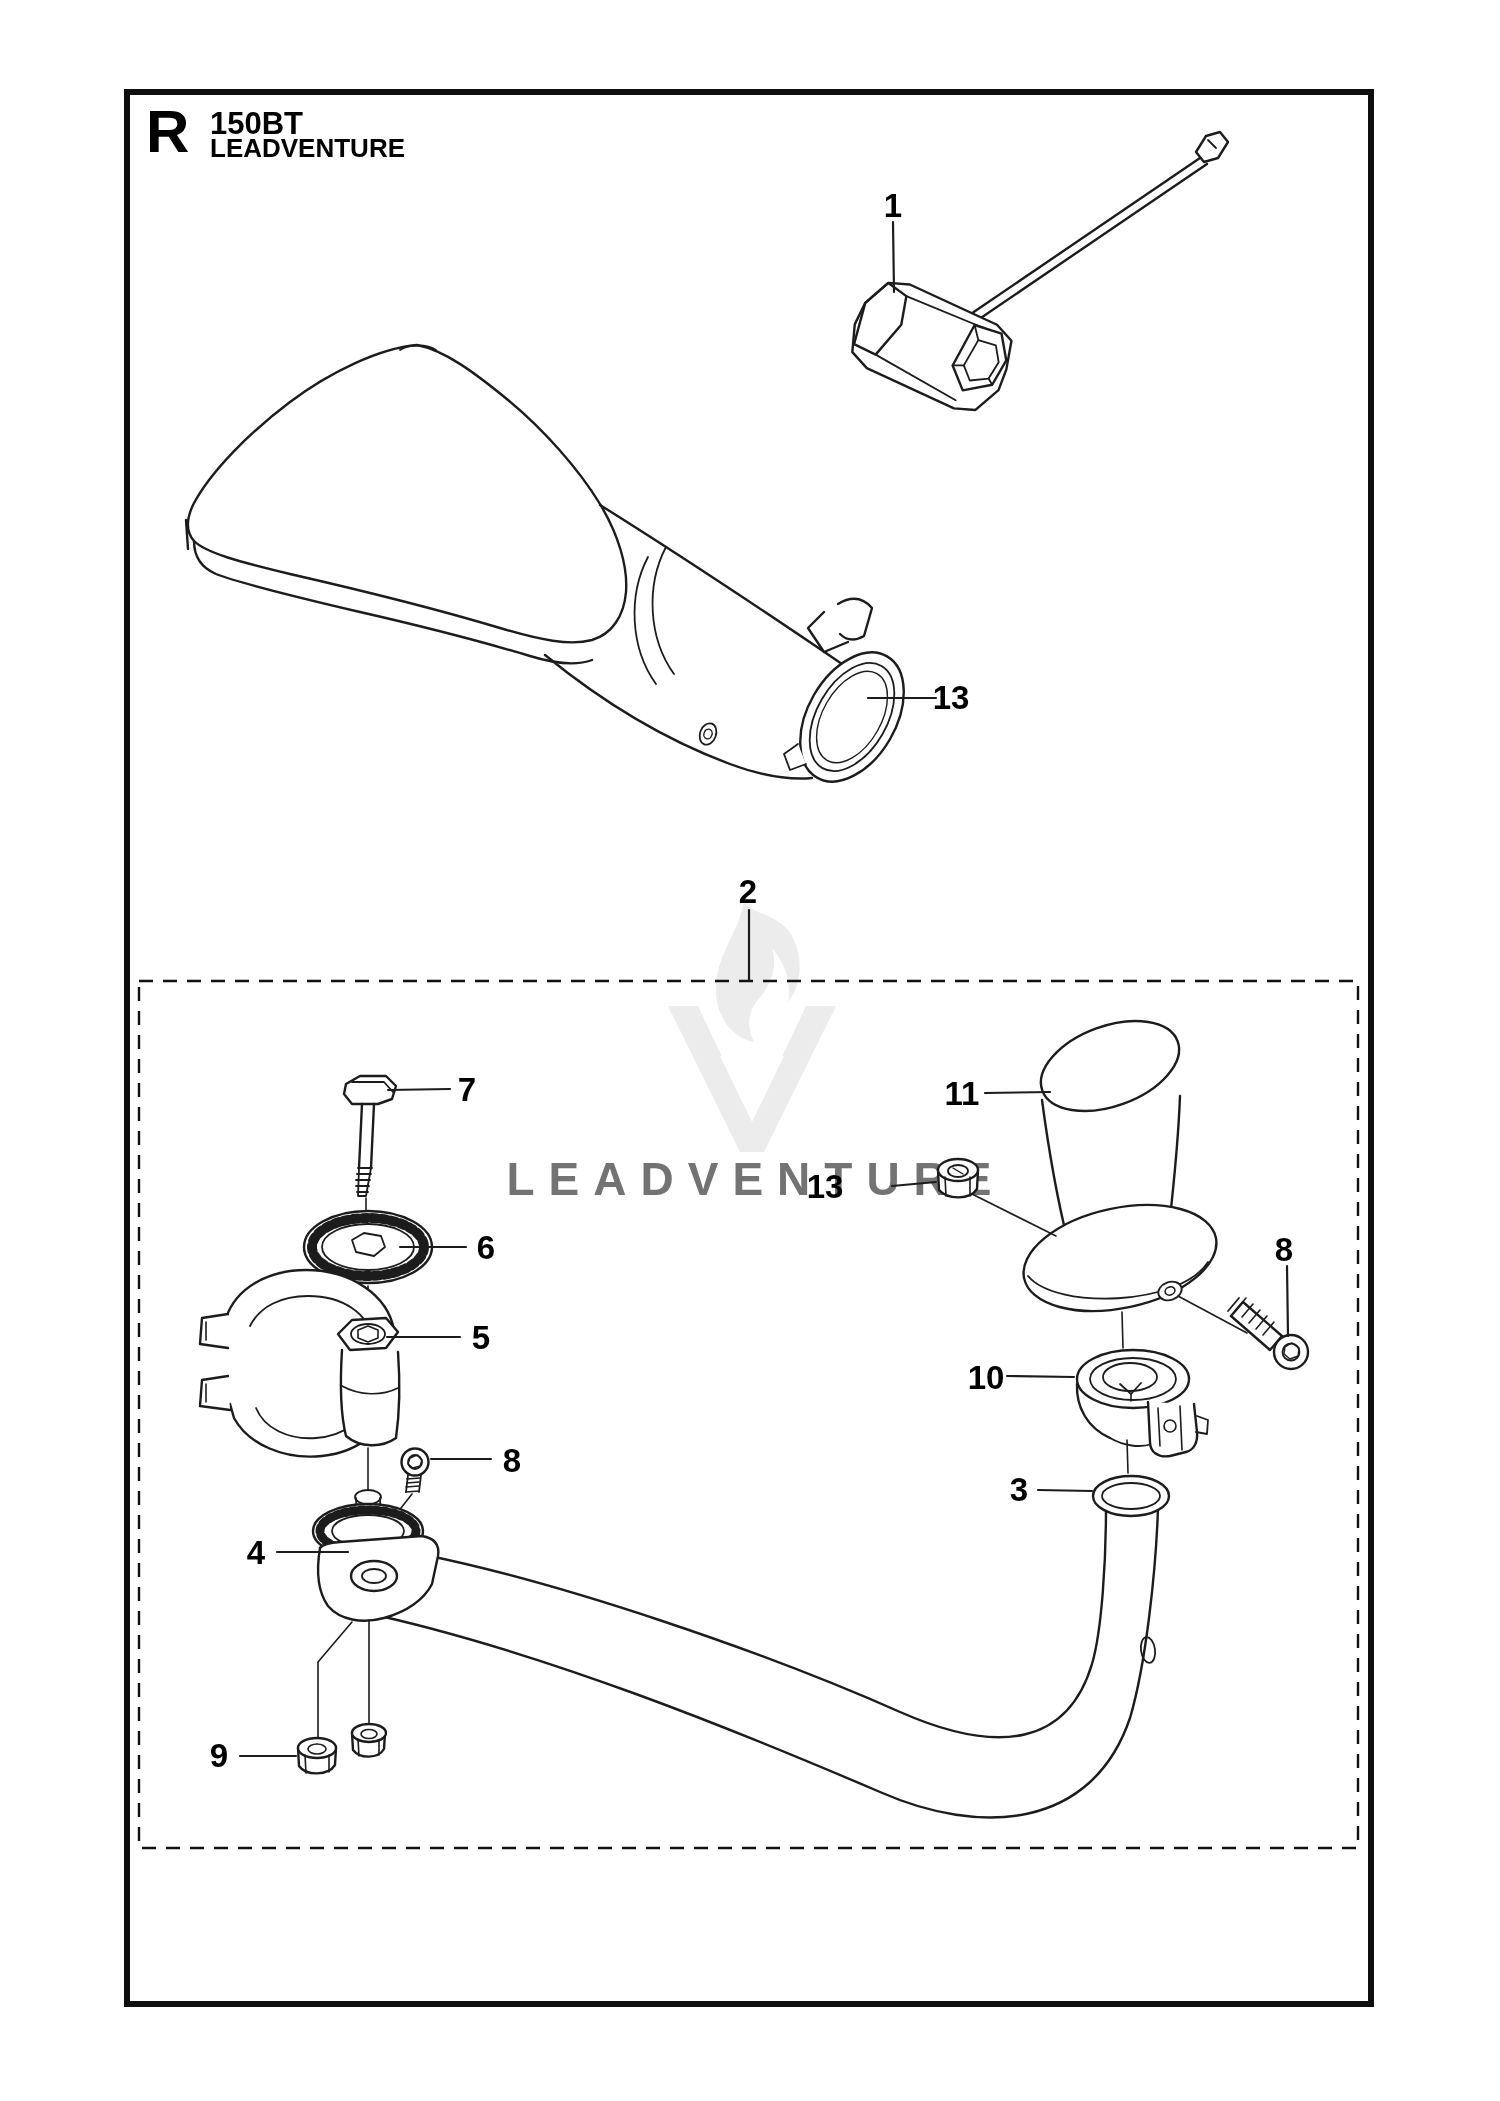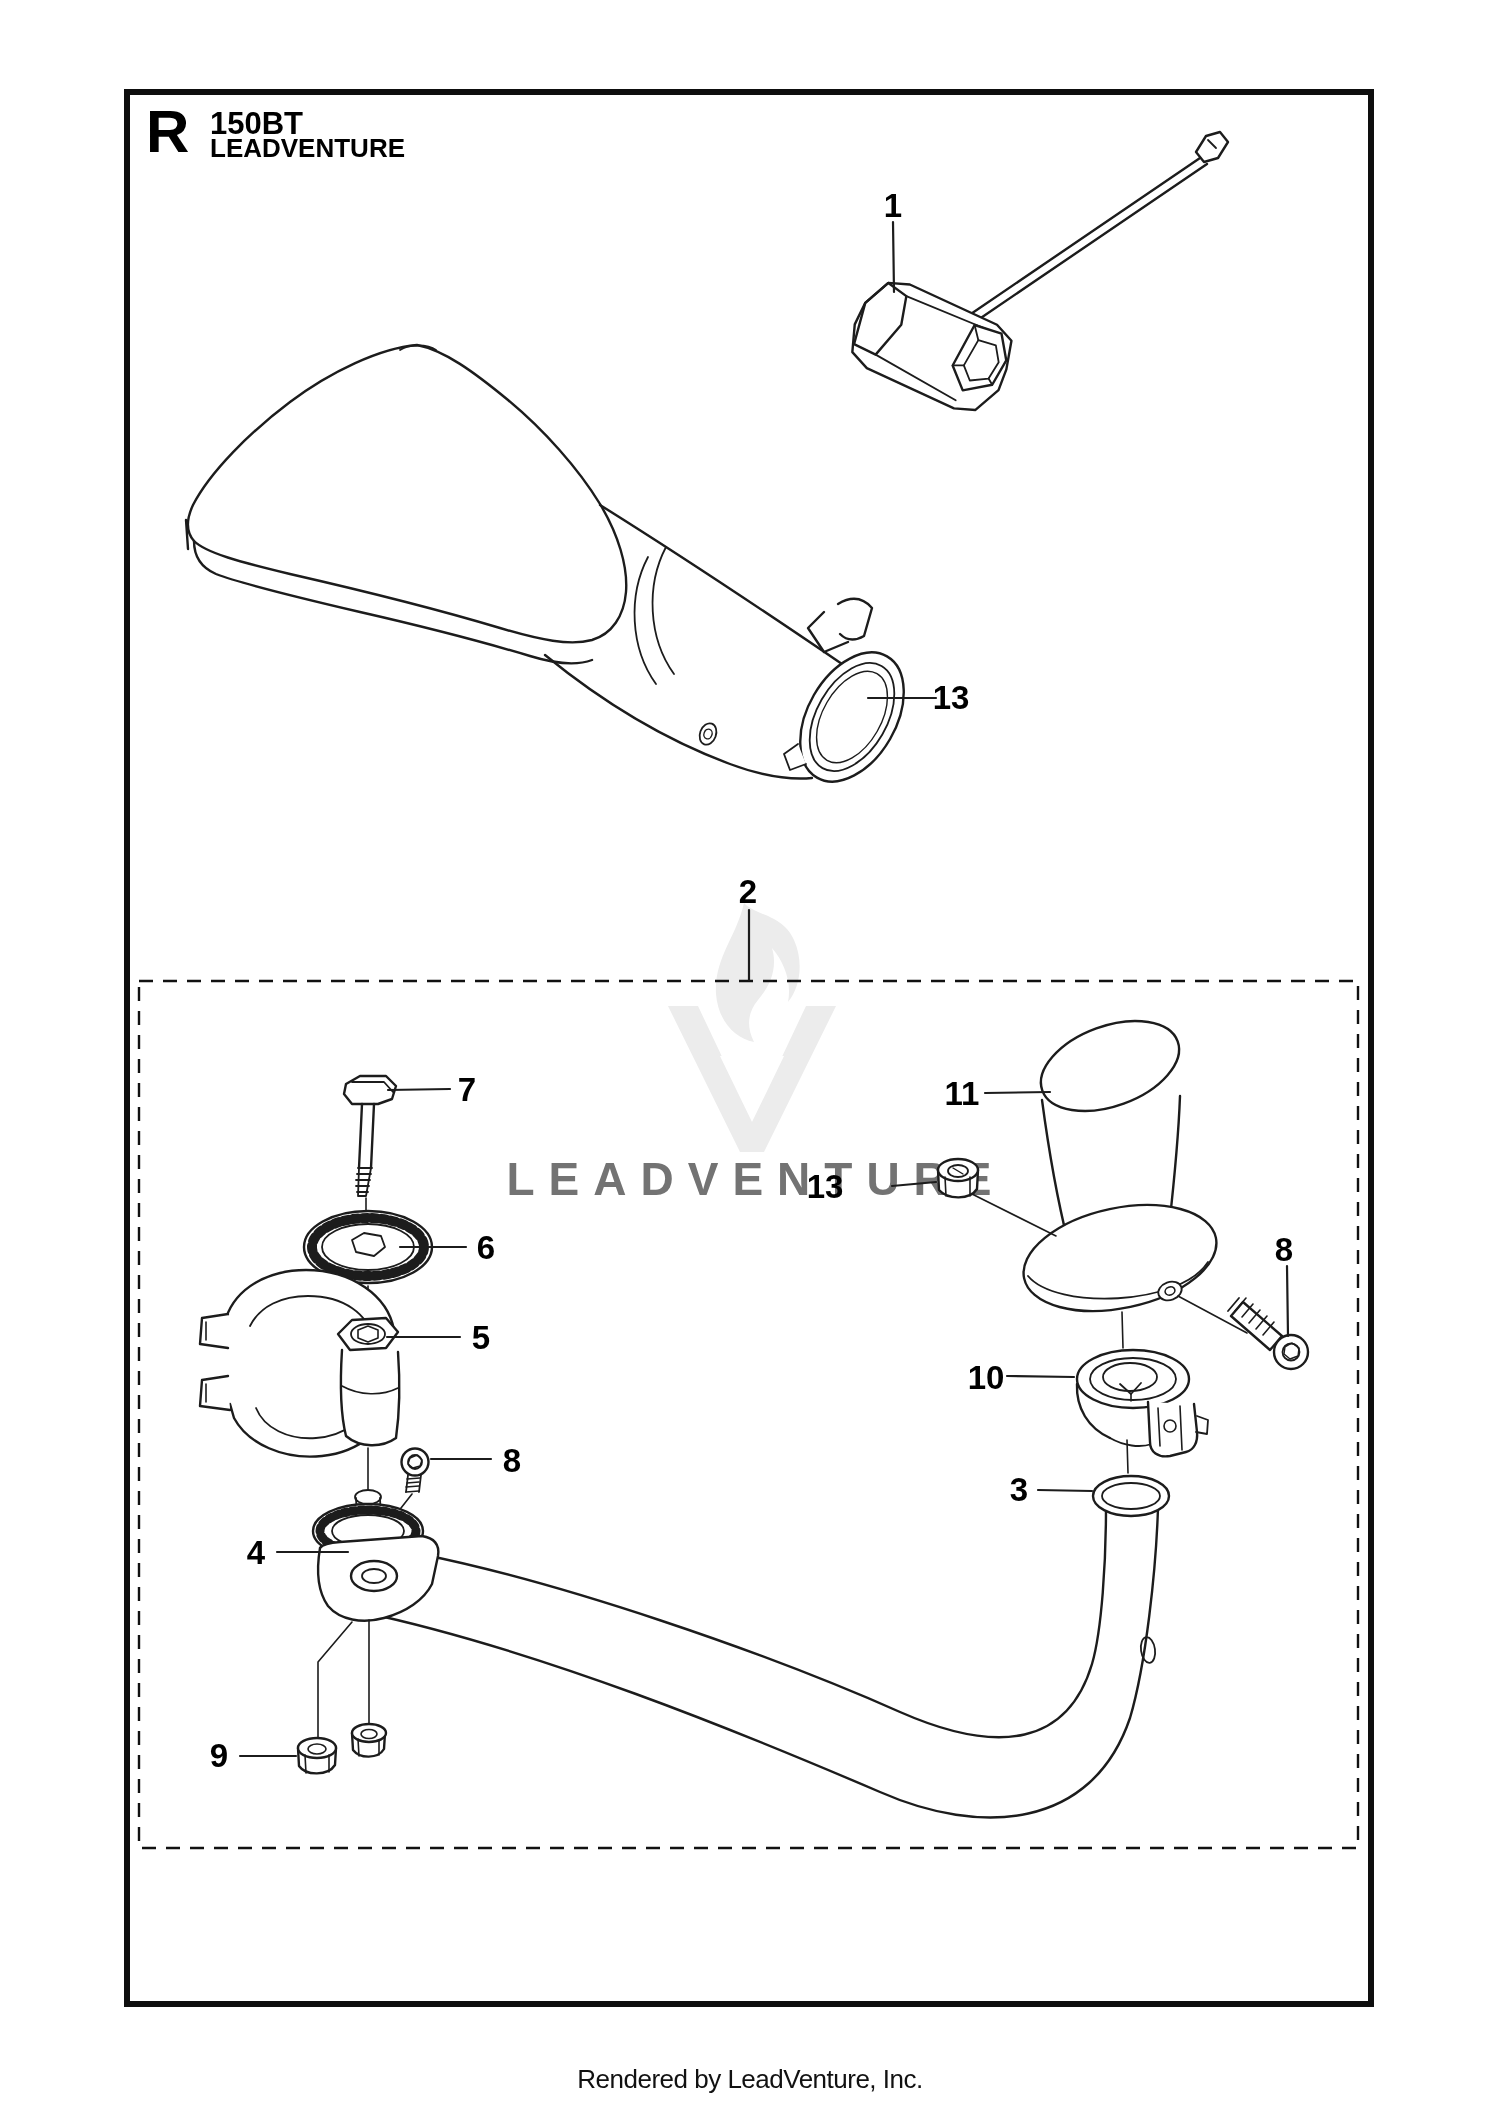--- a/index.html
+++ b/index.html
@@ -265,15 +265,14 @@
       <div class="callout" style="left: 467px; top: 1089px;">7</div>
       <div class="callout" style="left: 512px; top: 1460px;">8</div>
       <div class="callout" style="left: 219px; top: 1755px;">9</div>
       <div class="callout" style="left: 986px; top: 1377px;">10</div>
       <div class="callout" style="left: 962px; top: 1093px;">11</div>
       <div class="callout" style="left: 1284px; top: 1249px;">8</div>
       <div class="callout" style="left: 825px; top: 1186px;">13</div>
       <div class="callout" style="left: 951px; top: 697px;">13</div>
     </div>
 
-  <div class="footer-text">Rendered by LeadVenture, Inc.</div>
 
 </div>
 
 </body></html>

